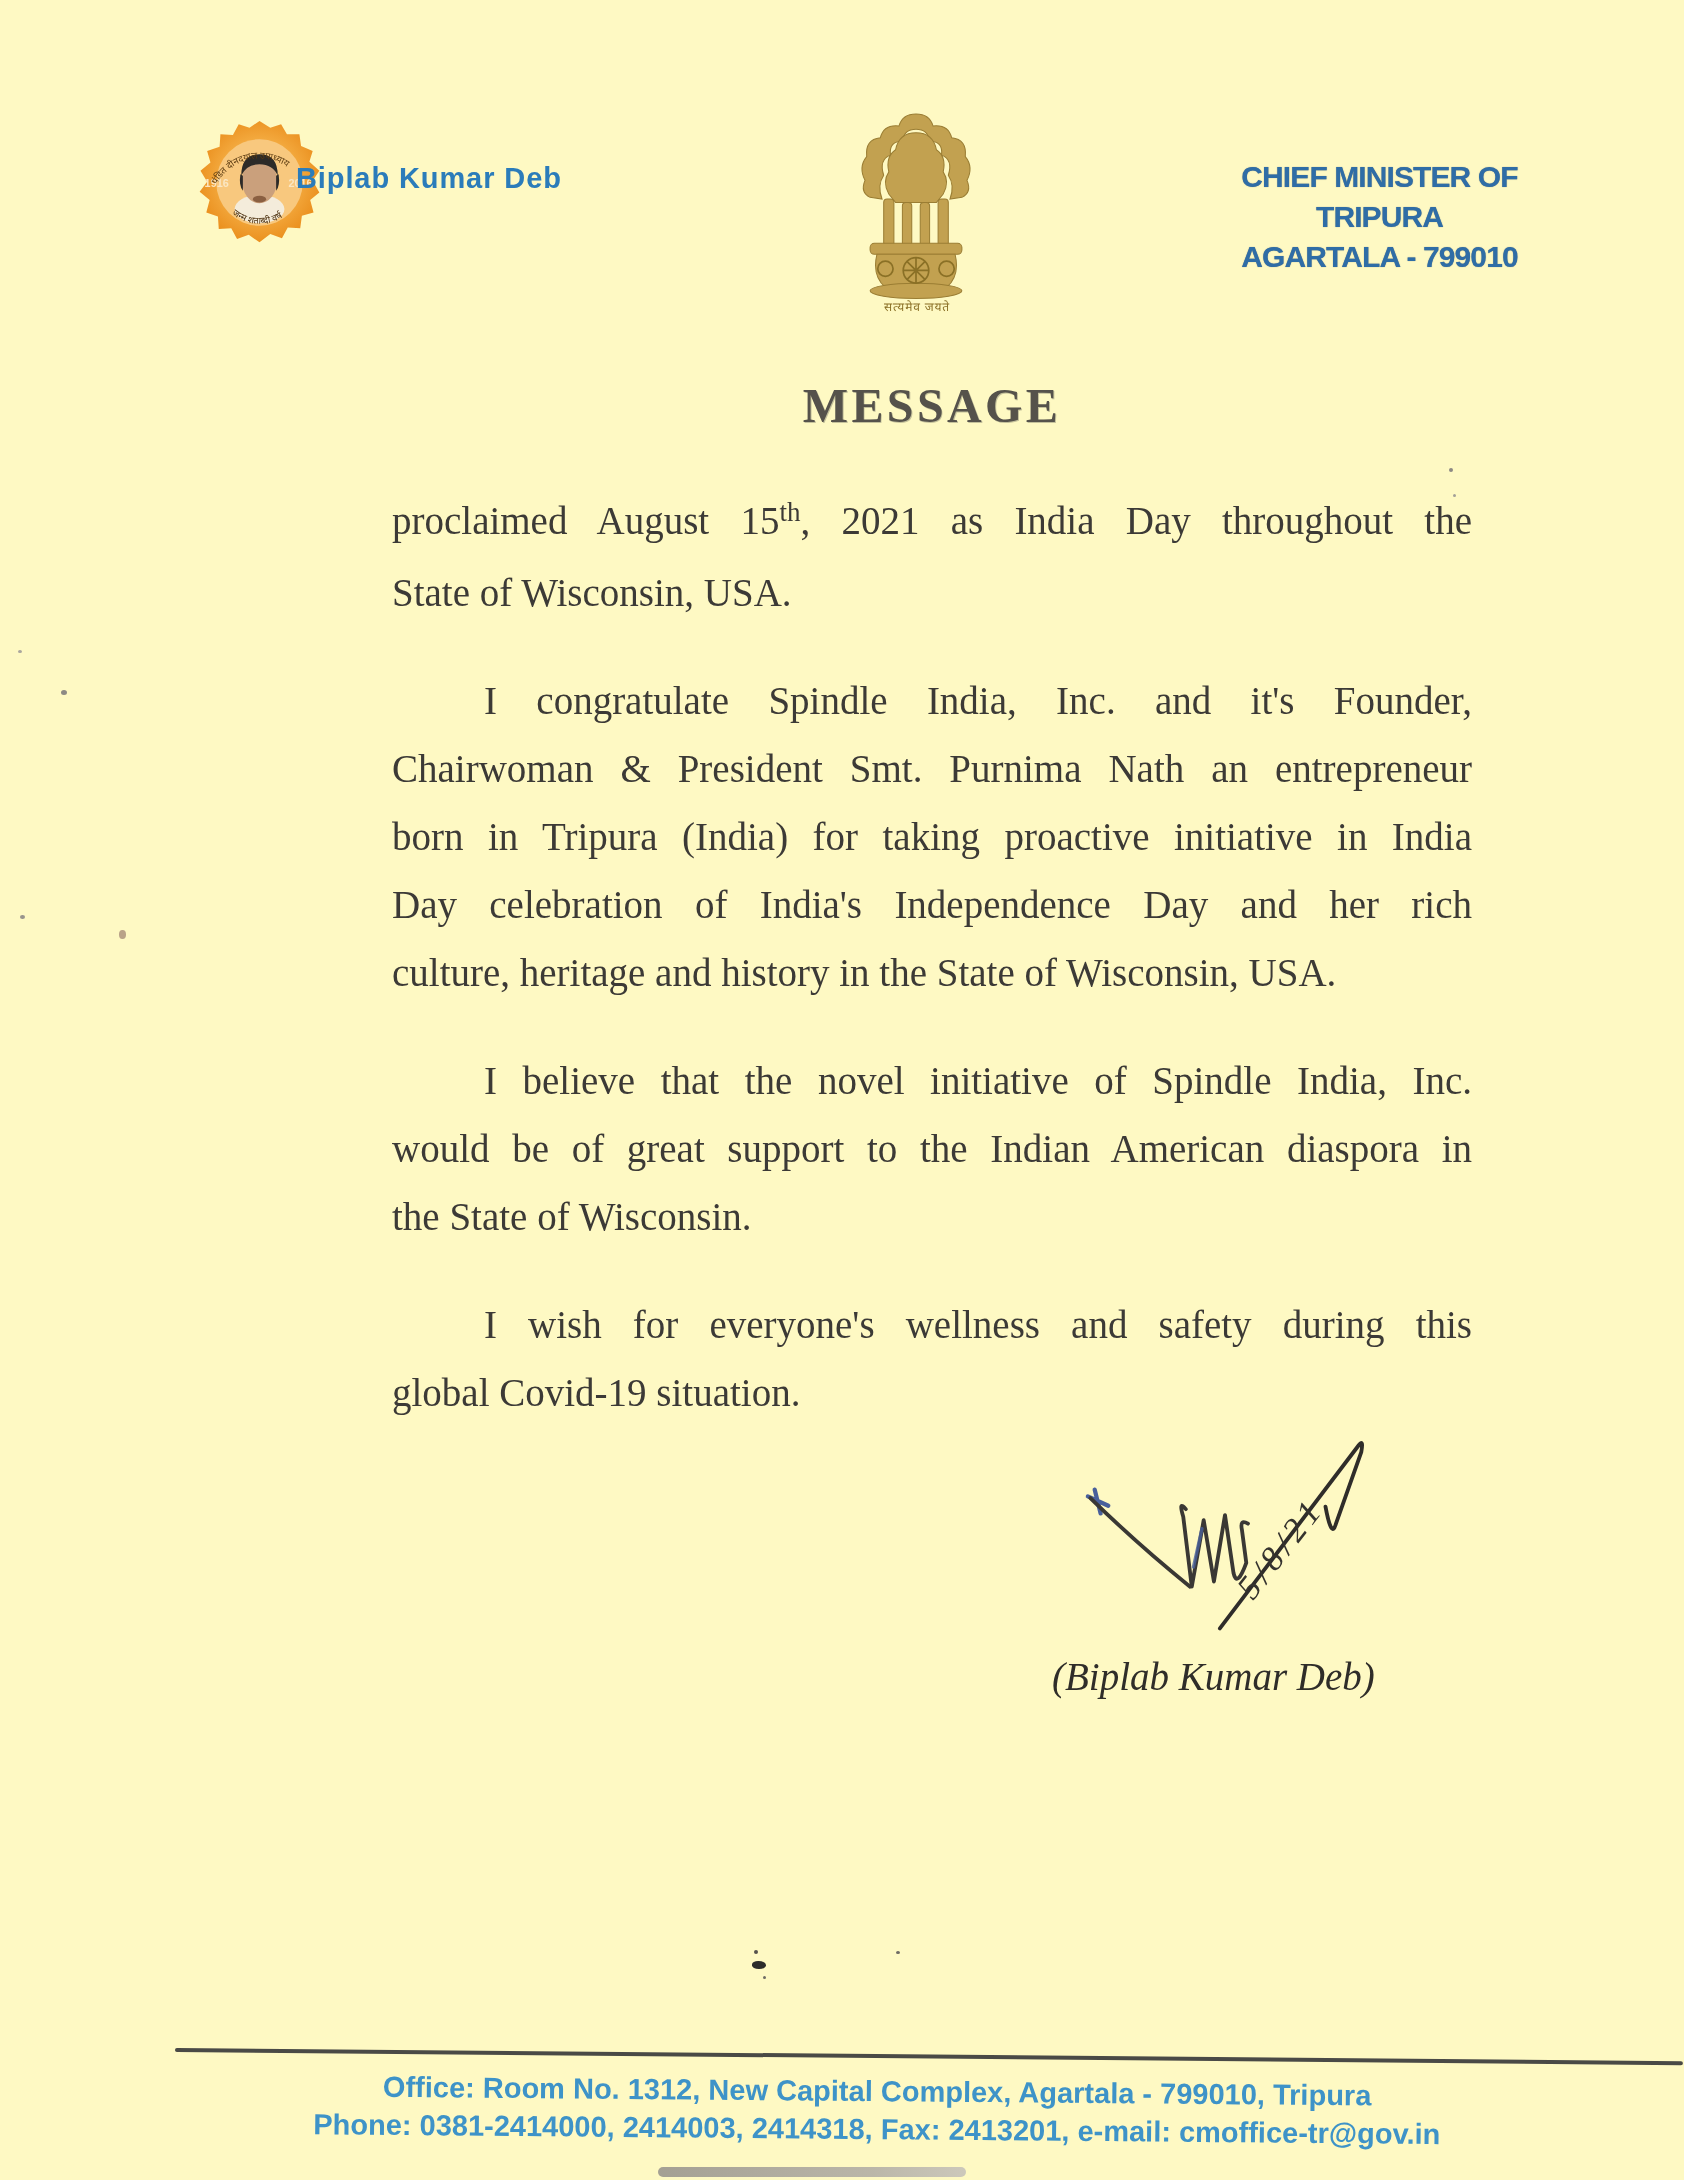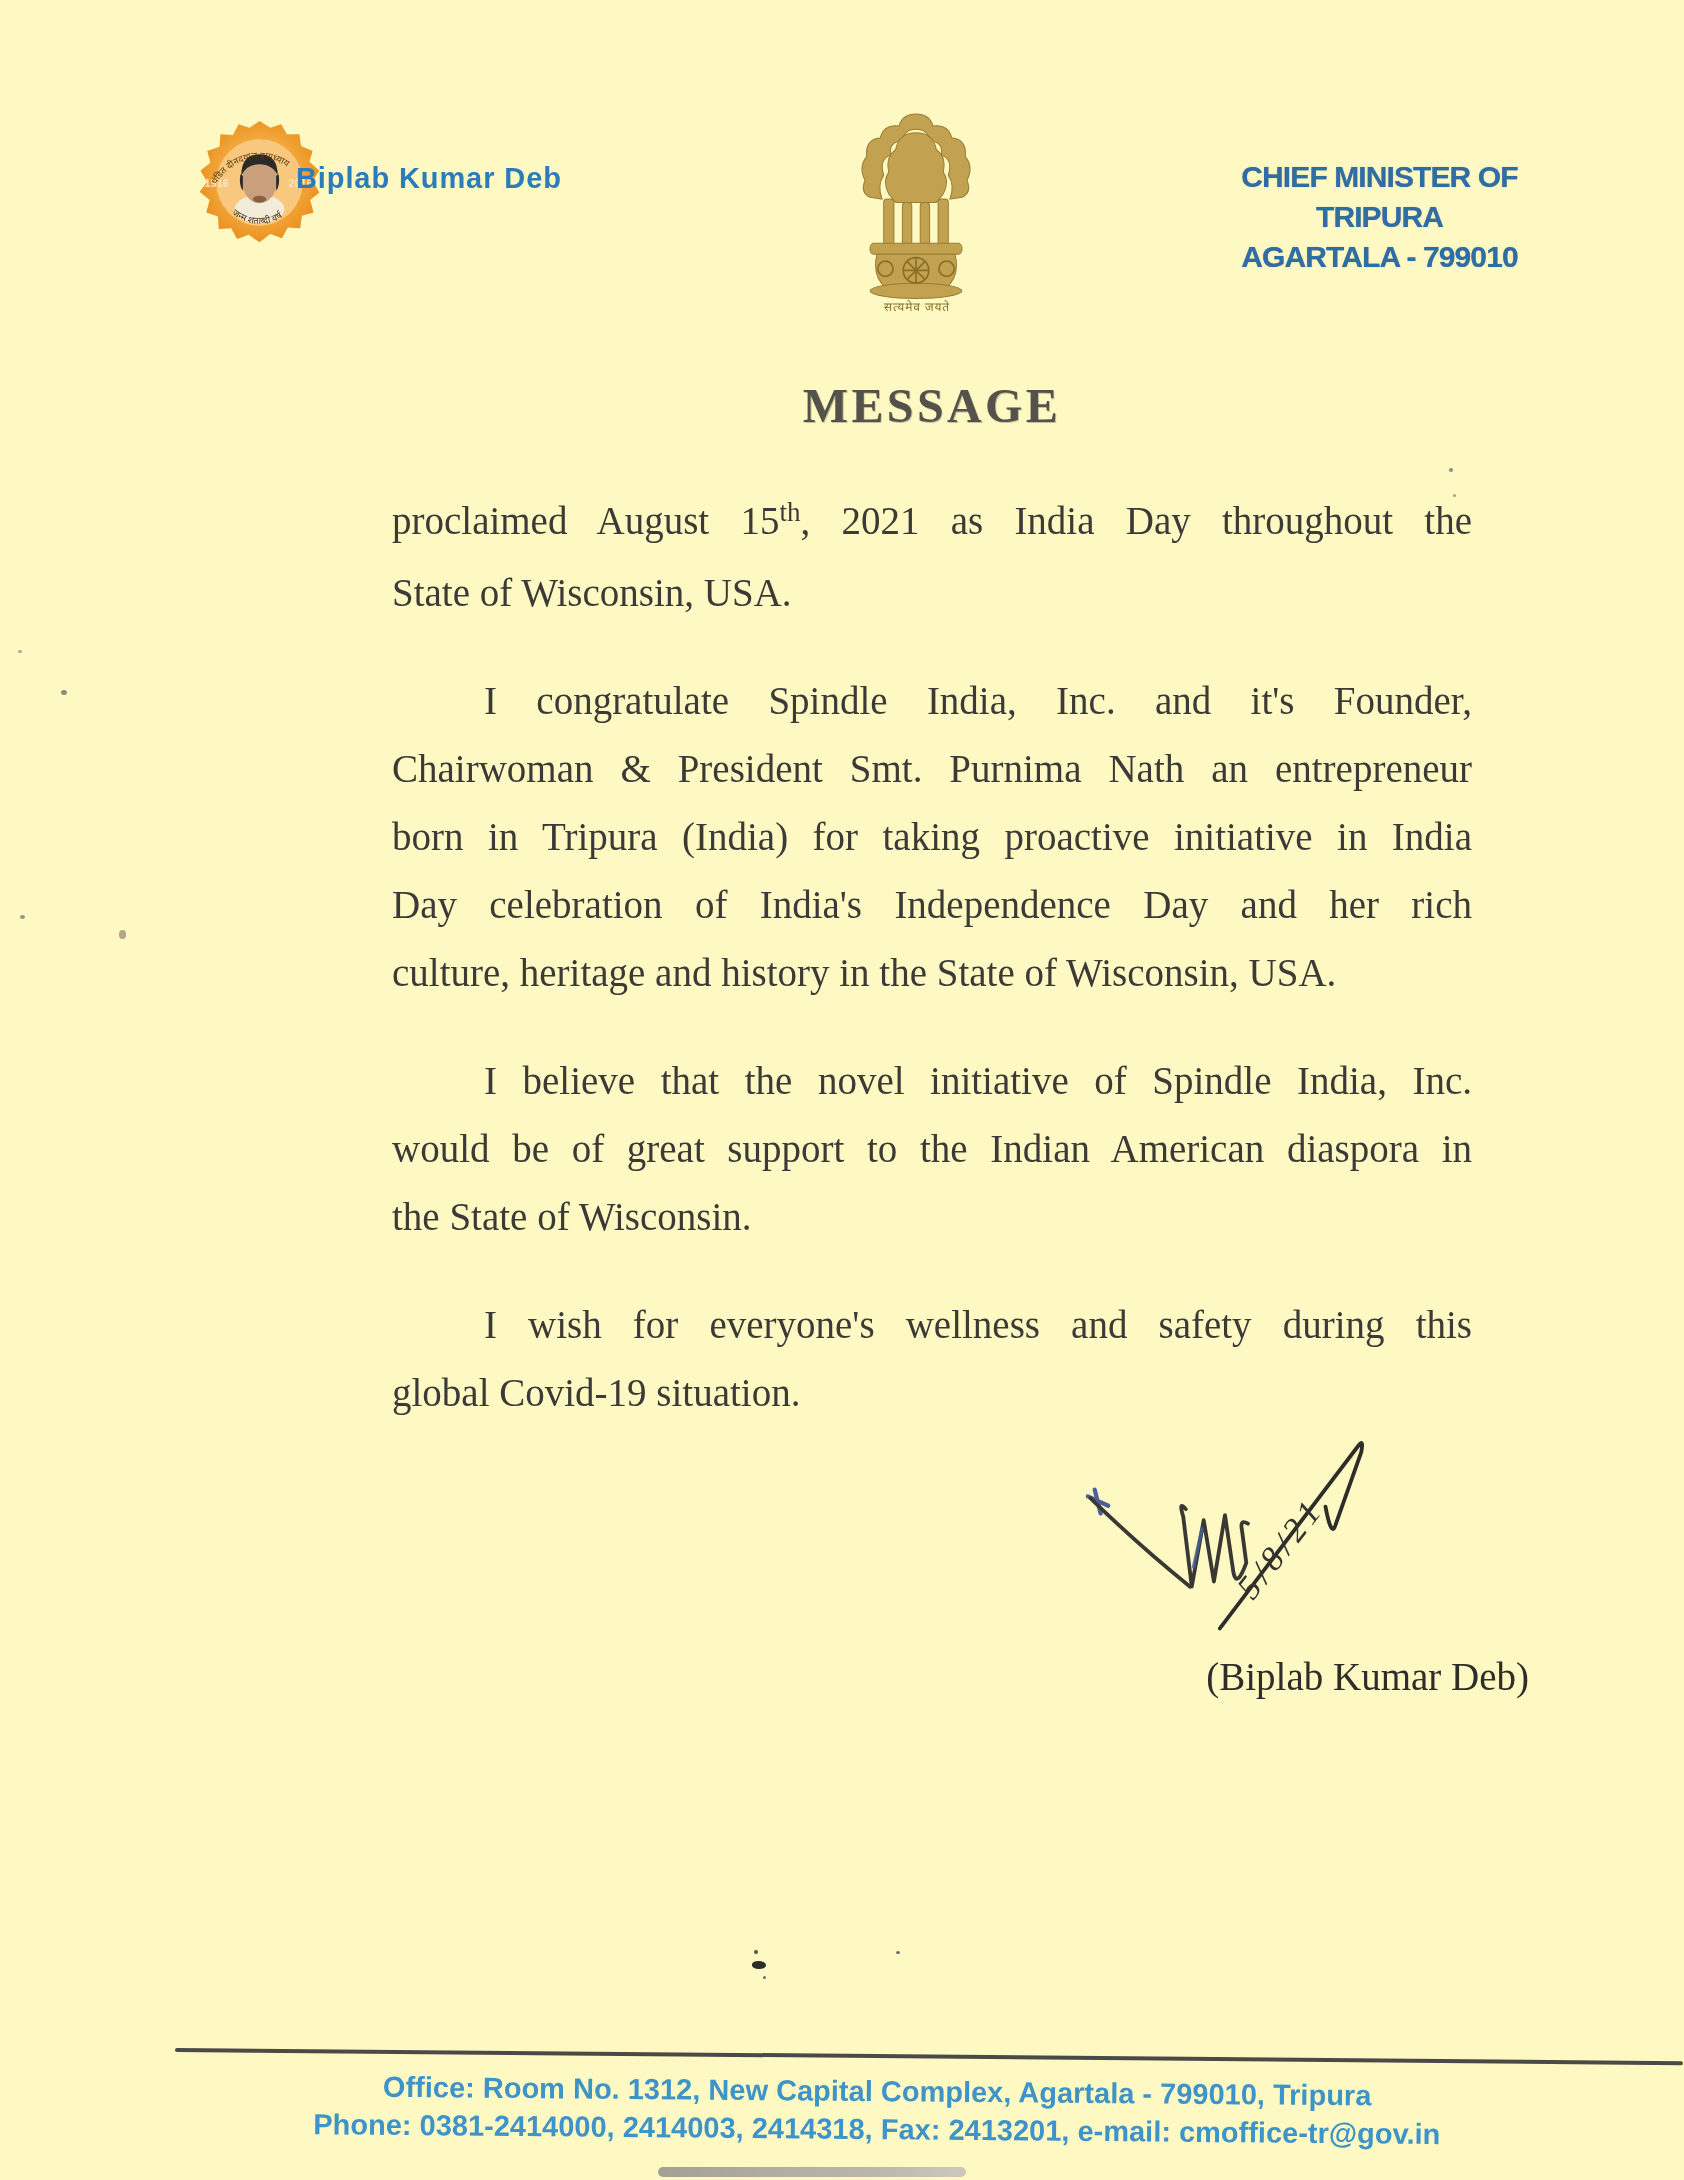--- a/index.html
+++ b/index.html
@@ -56,22 +56,22 @@
   .signature-wrap{position:absolute;left:1052px;top:1418px;width:409px;height:247px;}
   .signature-date{
     position:absolute;left:1231px;top:1512px;width:170px;height:128px;
     transform:rotate(-52deg);
     font-style:italic;font-size:34px;letter-spacing:5.1px;
     color:var(--c-signature-ink);
     text-align:center;
   }
   .signatory-name{
     position:absolute;left:1052px;top:1654px;width:477px;
-    text-align:right;
-    font-size:39px;color:#2f2d29;
+    text-align:left;
+    font-size:39px;color:#2f2d29;font-style:italic;
   }
   
   .footer{
     position:absolute;left:175px;top:2048px;width:1508px;
     transform:rotate(0.5deg);transform-origin:left top;
   }
   .footer-rule{height:4.3px;background:var(--c-rule-gray);border-radius:2.6px;}
   .footer-text{
     margin-top:13.6px;
     width:1363px;margin-left:21px;

